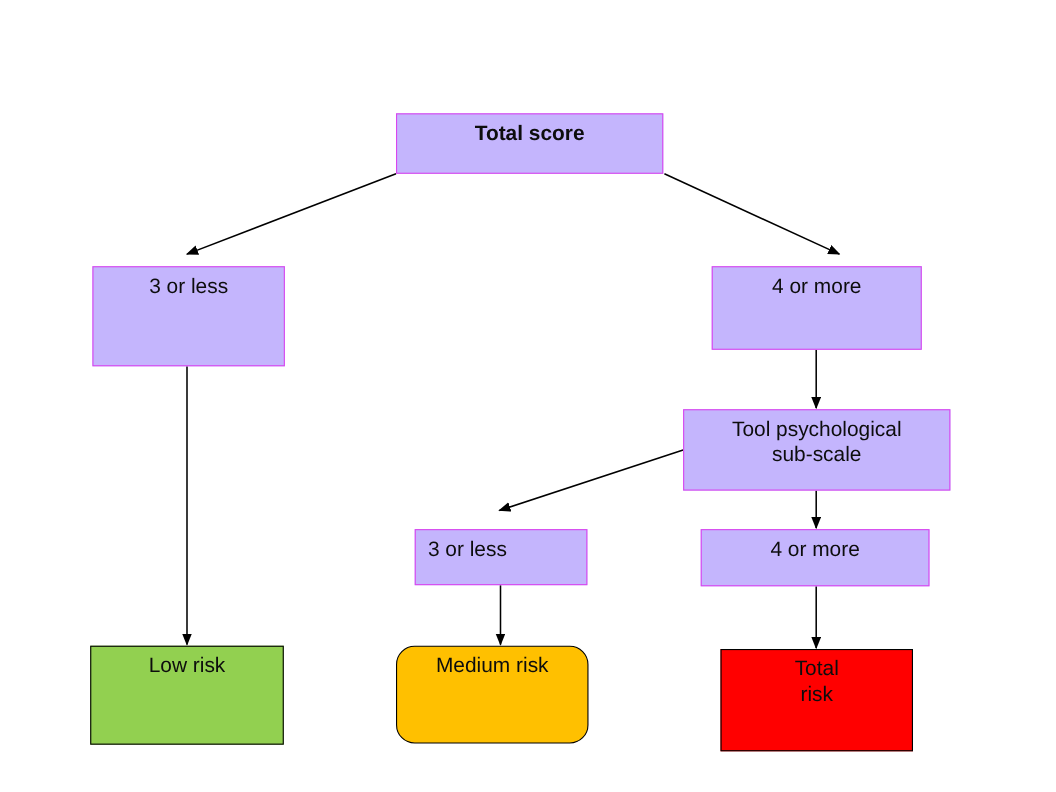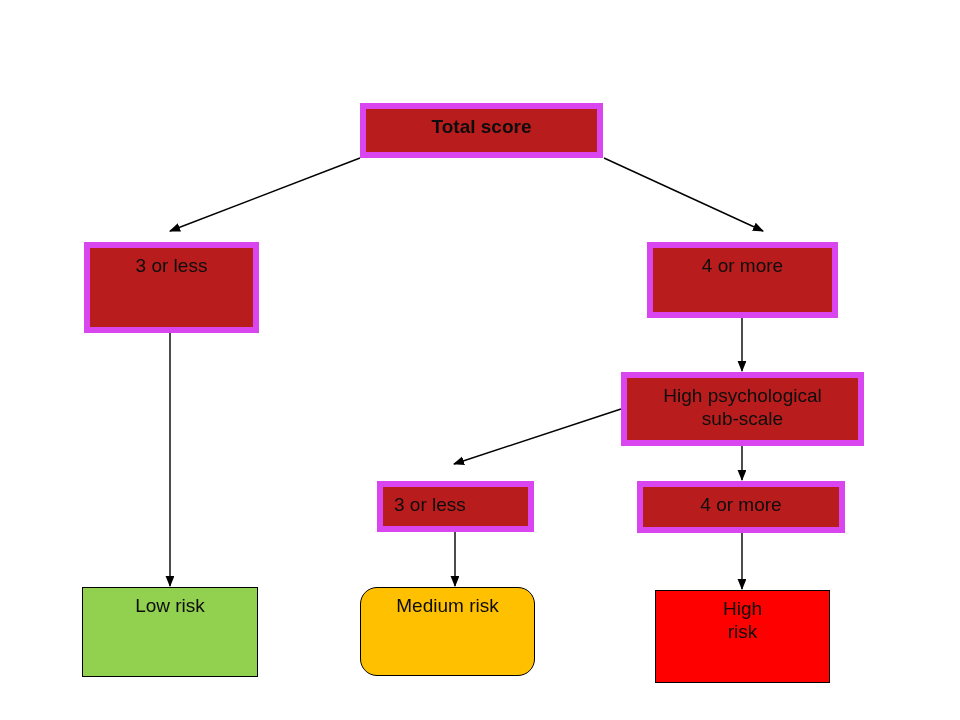--- a/index.html
+++ b/index.html
@@ -34,22 +34,22 @@
     width: 960px;
     text-align: center;
     font-size: 19.5px;
     font-weight: bold;
     letter-spacing: 0.1px;
     color: #000000;
   }
   .node {
     position: absolute;
     box-sizing: border-box;
-    border: 6px solid #d946ef;
-    background: #b91c1c;
+    border: 1px solid #d946ef;
+    background: #c4b5fd;
     font-size: 19px;
     line-height: 1.22;
     color: #0d0d0d;
     overflow: hidden;
   }
   .node .label {
     display: block;
     padding-top: 6px;
     white-space: pre-line;
   }
@@ -89,34 +89,34 @@
       <div class="node center bold" style="left: 360px; top: 103px; width: 243px; height: 55px;">
         <span class="label">Total score</span>
       </div>
       <div class="node center" style="left: 84px; top: 242px; width: 175px; height: 91px;">
         <span class="label">3 or less</span>
       </div>
       <div class="node center" style="left: 647px; top: 242px; width: 191px; height: 76px;">
         <span class="label">4 or more</span>
       </div>
       <div class="node center" style="left: 621px; top: 372px; width: 243px; height: 74px;">
-        <span class="label">High psychological
+        <span class="label">Tool psychological
 sub-scale</span>
       </div>
       <div class="node leftish" style="left: 377px; top: 481px; width: 157px; height: 51px;">
         <span class="label">3 or less</span>
       </div>
       <div class="node center" style="left: 637px; top: 481px; width: 208px; height: 52px;">
         <span class="label">4 or more</span>
       </div>
       <div class="node center colored green" style="left: 82px; top: 587px; width: 176px; height: 90px;">
         <span class="label">Low risk</span>
       </div>
       <div class="node center colored amber" style="left: 360px; top: 587px; width: 175px; height: 89px;">
         <span class="label">Medium risk</span>
       </div>
       <div class="node center colored red" style="left: 655px; top: 590px; width: 175px; height: 93px;">
-        <span class="label">High
+        <span class="label">Total
 risk</span>
       </div>
     </div>
 
 </div>
 
 </body></html>

